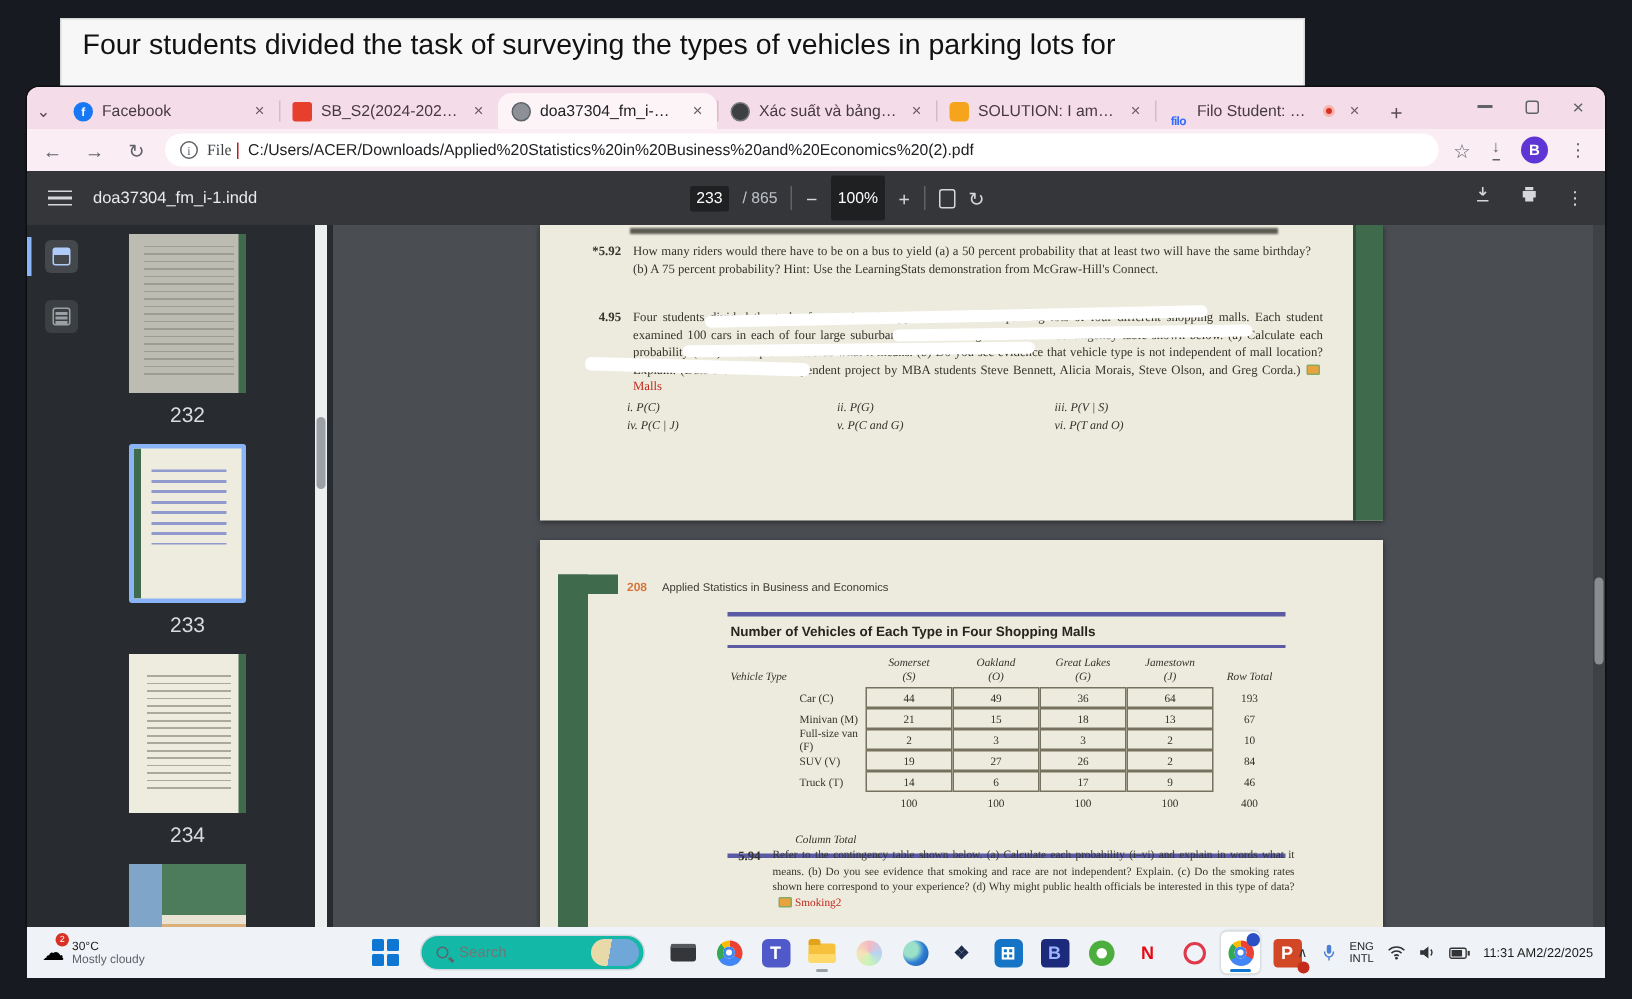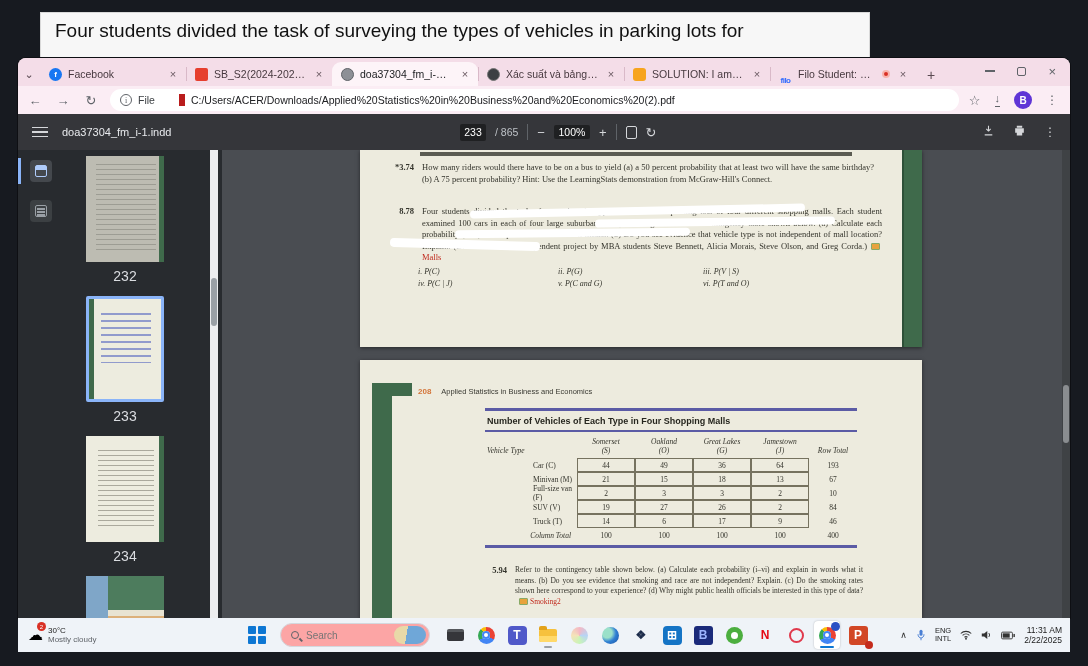--- a/index.html
+++ b/index.html
@@ -46,42 +46,42 @@
   .wc-close { font-size:13px; line-height:1; }
 
   
   .addressbar { height:28px; background:#fbedf4; display:flex; align-items:center; padding:0 8px; gap:10px; }
   .nav-btn { width:18px; height:18px; display:flex; align-items:center; justify-content:center;
     color:#5f6368; font-size:13px; }
   .omnibox { flex:1; height:22px; max-width:868px; background:#fff; border-radius:11px; display:flex;
     align-items:center; padding:0 10px; gap:6px; overflow:hidden; }
   .chip-info { width:12px; height:12px; border-radius:50%; border:1px solid #5f6368; color:#5f6368;
     font-size:8px; display:flex; align-items:center; justify-content:center; font-family:"Liberation Serif",serif; }
-  .chip-label { font-size:10.5px; color:#3c4043; padding-right:24px; border-right:6px solid #b91c1c; }
+  .chip-label { font-size:10.5px; color:#3c4043; padding-right:4px; border-right:1px solid #b91c1c;font-family:Liberation Serif, serif; }
   .url-text { font-size:10.5px; color:#202124; white-space:nowrap; overflow:hidden; }
   .bar-right { display:flex; align-items:center; gap:14px; padding-right:4px; }
   .star { color:#5f6368; font-size:13px; }
   .dl-glyph { position:relative; color:#5f6368; font-size:11px; line-height:1; padding-bottom:2px;
     border-bottom:1.5px solid #5f6368; }
   .avatar { width:18px; height:18px; border-radius:50%; background:#5f35d6; color:#fff; font-size:10px;
     font-weight:bold; display:flex; align-items:center; justify-content:center; }
   .kebab { color:#5f6368; font-size:12px; }
 
   
   .pdf-toolbar { height:36px; background:#35363a; display:flex; align-items:center; padding:0 14px; color:#e8eaed; }
   .hamburger { width:16px; display:flex; flex-direction:column; gap:3px; margin-right:14px; }
   .hamburger span { height:1.5px; background:#d5d7da; }
   .pdf-filename { font-size:11px; color:#e8eaed; }
   .tb-center { position:absolute; left:442px; display:flex; align-items:center; gap:9px; }
   .page-box { min-width:26px; height:17px; background:#1f2022; color:#fff; font-size:10.5px;
     display:flex; align-items:center; justify-content:center; padding:0 3px; border-radius:2px; }
   .tb-dim { color:#bdc1c6; font-size:10.5px; }
   .tb-sep { width:1px; height:16px; background:#5f6368; }
   .tb-btn { color:#d5d7da; font-size:13px; display:flex; align-items:center; justify-content:center; }
-  .zoom-box { min-width:36px; height:14px; background:#1f2022; color:#fff; font-size:10.5px;
+  .zoom-box { min-width:36px; height:30px; background:#1f2022; color:#fff; font-size:10.5px;
     display:flex; align-items:center; justify-content:center; border-radius:2px; }
   .fit-icon { width:11px; height:13px; border:1.5px solid #d5d7da; border-radius:2px; }
   .tb-right { position:absolute; right:14px; display:flex; align-items:center; gap:18px; }
 
   
   .pdf-body { display:flex; height:468px; }
   .sidebar { position:relative; width:204px; background:#282b2f; flex:none; }
   .rail-indicator { position:absolute; left:0; top:8px; width:3px; height:26px; background:#8ab4f8; }
   .rail-btn { position:absolute; left:12px; width:22px; height:22px; border-radius:4px; background:#3c4043;
     display:flex; align-items:center; justify-content:center; }
@@ -144,21 +144,21 @@
   .tgrid { display:grid; grid-template-columns:92px 58px 58px 58px 58px 48px; margin-top:4px;
     font-family:"Liberation Serif",serif; color:#33332b; }
   .th { font-style:italic; font-size:7.5px; text-align:center; line-height:8.5px; padding:2px 0 3px;
     display:flex; flex-direction:column; justify-content:flex-end; }
   .th.left { text-align:left; padding-left:2px; align-items:flex-start; }
   .cell { font-size:7.5px; height:14px; display:flex; align-items:center; }
   .cell.lab { padding-left:2px;margin-left:46px; }
   .cell.val { justify-content:center; border:1px solid #76725f; background:#edebde; }
   .cell.tot { justify-content:center; }
   .cell.foot { border:none; }
-  .cell.footlab { font-style:italic; justify-content:flex-end; padding-right:6px; }
+  .cell.footlab { font-style:italic; justify-content:flex-end; padding-right:6px;margin-top:24px; }
   .rule-bottom { height:2.5px; background:#5b5ba5; margin-top:3px; }
 
   .p594 { position:absolute; left:125px; top:205px; display:flex; font-family:"Liberation Serif",serif; color:#34342c; }
   .p594 .prob-num { width:22px; }
   .p594 .prob-text { width:348px; font-size:7.5px; line-height:10.5px; }
 
   .main-scroll { position:absolute; right:0; top:0; bottom:0; width:8px; background:#3f4245; }
   .main-thumb { position:absolute; left:1px; width:6px; top:235px; height:58px; background:#8a8d90; border-radius:3px; }
 
   
@@ -166,21 +166,21 @@
     display:flex; align-items:center; }
   .weather { position:absolute; left:10px; display:flex; align-items:center; gap:5px; }
   .w-icon { position:relative; font-size:15px; }
   .w-badge { position:absolute; right:-3px; top:-4px; width:9px; height:9px; border-radius:50%; background:#d93025;
     color:#fff; font-size:6px; display:flex; align-items:center; justify-content:center; }
   .w-temp { font-size:8px; color:#1b1b1b; }
   .w-cond { font-size:8px; color:#5f6368; }
   .start { position:absolute; left:230px; width:18px; height:18px; display:grid;
     grid-template-columns:8px 8px; grid-template-rows:8px 8px; gap:1.5px; }
   .start span { background:#0e77d3; border-radius:1px; }
-  .search-pill { position:absolute; left:262px; width:150px; height:24px; background:#fca5a5; border:1px solid #d3d8de;
+  .search-pill { position:absolute; left:262px; width:150px; height:24px; background:#14b8a6; border:1px solid #d3d8de;
     border-radius:12px; display:flex; align-items:center; padding:0 3px 0 10px; gap:7px; }
   .search-pill input { border:none; outline:none; width:80px; font-size:10px; color:#444; background:transparent;
     font-family:"Liberation Sans",sans-serif; }
   .mag { width:8px; height:8px; border:1.5px solid #5f6368; border-radius:50%; position:relative; }
   .mag::after { content:""; position:absolute; left:7px; top:7px; width:4px; height:1.5px; background:#5f6368;
     transform:rotate(45deg); }
   .search-img { margin-left:auto; width:32px; height:18px; border-radius:9px;
     background:linear-gradient(100deg,#e8d9a8 0 40%, #6fa7d8 40%); }
   .ticons { position:absolute; left:424px; display:flex; align-items:center; gap:5px; }
   .ticon { position:relative; width:26px; height:28px; display:flex; align-items:center; justify-content:center; }
@@ -216,21 +216,21 @@
   .ic-opera { width:15px; height:15px; border:2.5px solid #e0394c; border-radius:50%; }
   .ic-ppt { position:relative; width:17px; height:17px; border-radius:3px; background:#d24726; color:#fff;
     font-size:10px; display:flex; align-items:center; justify-content:center; }
   .ppt-badge { position:absolute; right:-2px; bottom:0px; width:8px; height:8px; border-radius:50%; background:#c42b1c; }
   .chrome-badge { position:absolute; right:0px; top:1px; width:9px; height:9px; border-radius:50%; background:#2b50c4; }
   .ticon.active-app { background:#fff; border-radius:4px; box-shadow:0 0 2px rgba(0,0,0,.25); }
 
   .tray { position:absolute; right:8px; display:flex; align-items:center; gap:9px; }
   .tray-chevron { font-size:9px; color:#333; }
   .lang { display:flex; flex-direction:column; align-items:center; font-size:7.5px; line-height:8.5px; color:#222; }
-  .clock { display:flex; flex-direction:column; align-items:flex-end; font-size:8.5px; line-height:10px; color:#1b1b1b; }
+  .clock { display:flex; flex-direction:row; align-items:flex-end; font-size:8.5px; line-height:10px; color:#1b1b1b; }
   .tray svg { display:block; }
 </style>
 </head>
 <body>
 
 <div id="stage">
 
   <div class="overlay-box">
     <div>Four students divided the task of surveying the types of vehicles in parking lots for</div>
   </div>
@@ -381,26 +381,26 @@
         </div>
       </div>
 
       <div class="pdf-main">
 
         <div class="page page1">
           <div class="p1-greenbar"></div>
           <div class="cutline"></div>
 
           <div class="prob" style="left:24px; top:12px; width:492px;">
-            <span class="prob-num">*3.74</span>
+            <span class="prob-num">*5.92</span>
             <span class="prob-text" style="width:452px">How many riders would there have to be on a bus to yield (a) a 50 percent probability that at least two will have the same birthday? (b) A 75 percent probability? Hint: Use the LearningStats demonstration from McGraw-Hill's Connect.</span>
           </div>
 
           <div class="prob" style="left:24px; top:56px; width:500px;">
-            <span class="prob-num">8.78</span>
+            <span class="prob-num">4.95</span>
             <span class="prob-text" style="width:460px"><span>Four students divided the task of surveying the types of vehicles in parking lots of four different shopping malls. Each student examined 100 cars in each of four large suburban malls, resulting in the 5 × 4 contingency table shown below. (a) Calculate each probability (i–vi) and explain in words what it means. (b) Do you see evidence that vehicle type is not independent of mall location? Explain. (Data are from an independent project by MBA students Steve Bennett, Alicia Morais, Steve Olson, and Greg Corda.)</span><span class="cd-icon"></span><span class="redtag">Malls</span></span>
           </div>
 
           <div class="scribble" style="left:110px; top:57px; width:335px; transform:rotate(-1.2deg);"></div>
           <div class="scribble" style="left:235px; top:68px; width:240px; transform:rotate(-0.8deg);"></div>
           <div class="scribble" style="left:95px; top:79px; width:235px; transform:rotate(-0.6deg);"></div>
           <div class="scribble" style="left:30px; top:90px; width:150px; height:9px; transform:rotate(1.6deg);"></div>
 
           <div class="prob-items">
             <span>i. P(C)</span>

